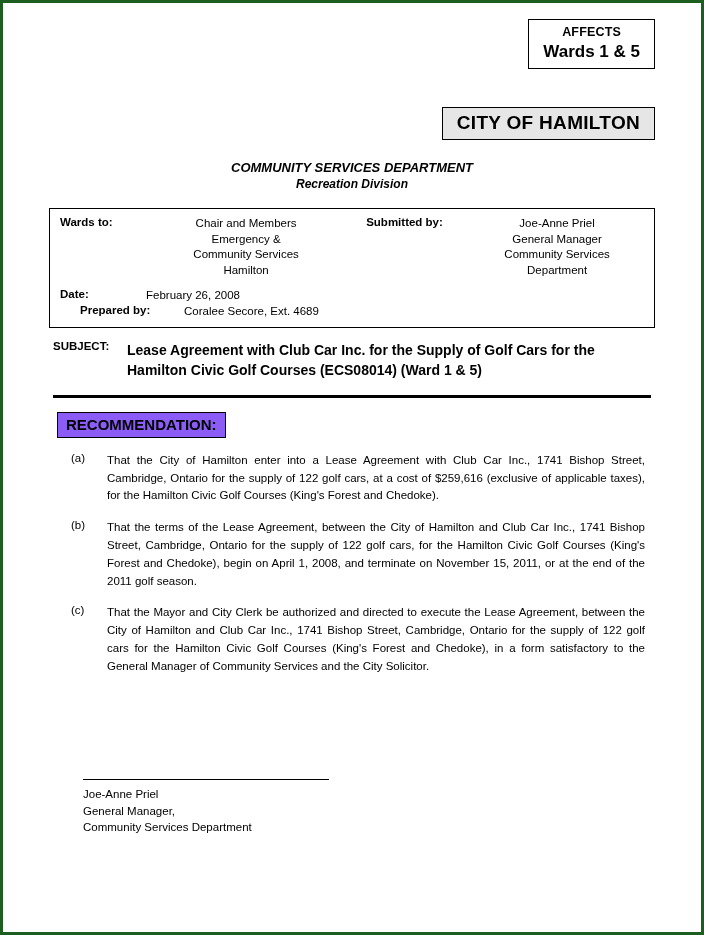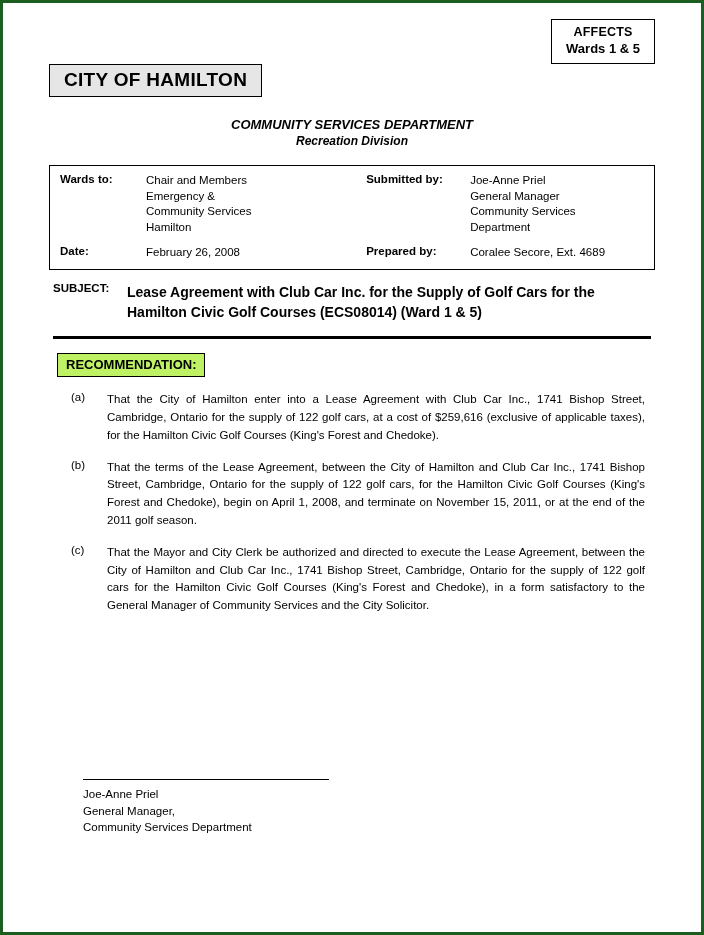--- a/index.html
+++ b/index.html
@@ -42,27 +42,27 @@
     line-height: 1.25;
     background: #fff;
   }
   .affects-title {
     font-weight: bold;
     font-size: 12.5px;
     letter-spacing: 0.2px;
   }
   .affects-sub {
     font-weight: bold;
-    font-size: 13px;
+    font-size: 17px;
   }
 
   
   .title-wrap {
-    text-align: left;
-    margin-top: 27px;
+    text-align: right;
+    margin-top: 70px;
   }
   .city-title {
     display: inline-block;
     border: 1px solid #000;
     background: #e6e6e6;
     font-size: 19px;
     font-weight: bold;
     padding: 4px 14px 5px 14px;
     letter-spacing: 0.3px;
   }
@@ -88,38 +88,39 @@
     width: 100%;
     box-sizing: border-box;
   }
   .info-row {
     display: flex;
     padding: 7px 10px 0 10px;
   }
   .info-row.second {
     padding-top: 10px;
     padding-bottom: 8px;
+    flex-direction: column;
   }
   .cell-label {
     font-weight: bold;
     font-size: 11.5px;
     width: 86px;
     flex: 0 0 86px;
   }
   .cell-label.wide {
     width: 104px;
     flex: 0 0 104px;
     margin-left: 20px;
   }
   .cell-value {
     font-size: 11.5px;
     line-height: 1.35;
     flex: 1 1 auto;
   }
-  .cell-value .line { display: block; }
+  .cell-value .line { display: block; text-align: center; }
   .col-left {
     display: flex;
     flex: 0 0 49%;
   }
   .col-right {
     display: flex;
     flex: 1 1 auto;
   }
 
   
@@ -142,23 +143,23 @@
 
   .thick-rule {
     margin: 14px 4px 0 4px;
     border-top: 3px solid #000;
   }
 
   .rec-head {
     display: inline-block;
     margin: 14px 0 0 8px;
     border: 1px solid #000;
-    background: #bef264;
-    font-weight: bold;
-    font-size: 13px;
+    background: #8b5cf6;
+    font-weight: bold;
+    font-size: 15px;
     padding: 3px 8px 4px 8px;
   }
 
   .rec-list {
     margin-top: 14px;
     padding: 0 6px 0 6px;
   }
   .rec-item {
     display: flex;
     margin-bottom: 14px;

